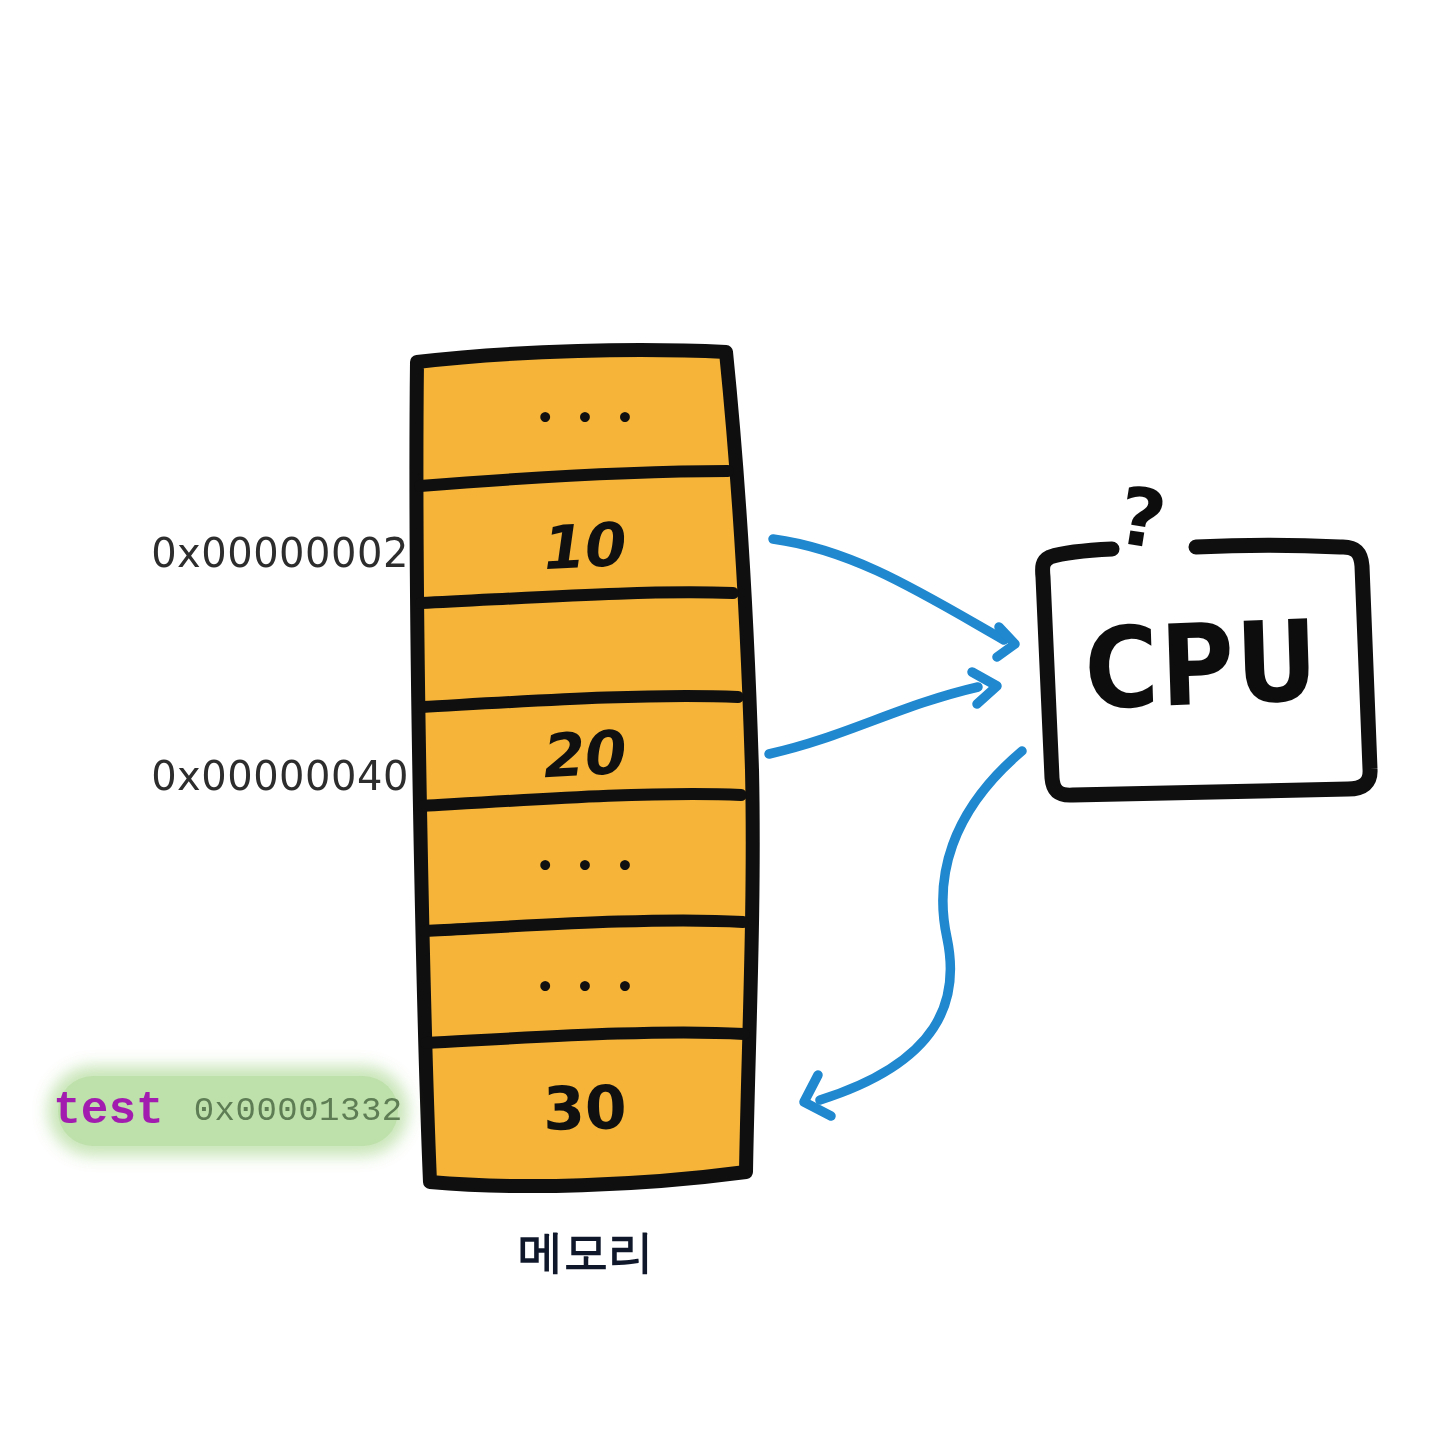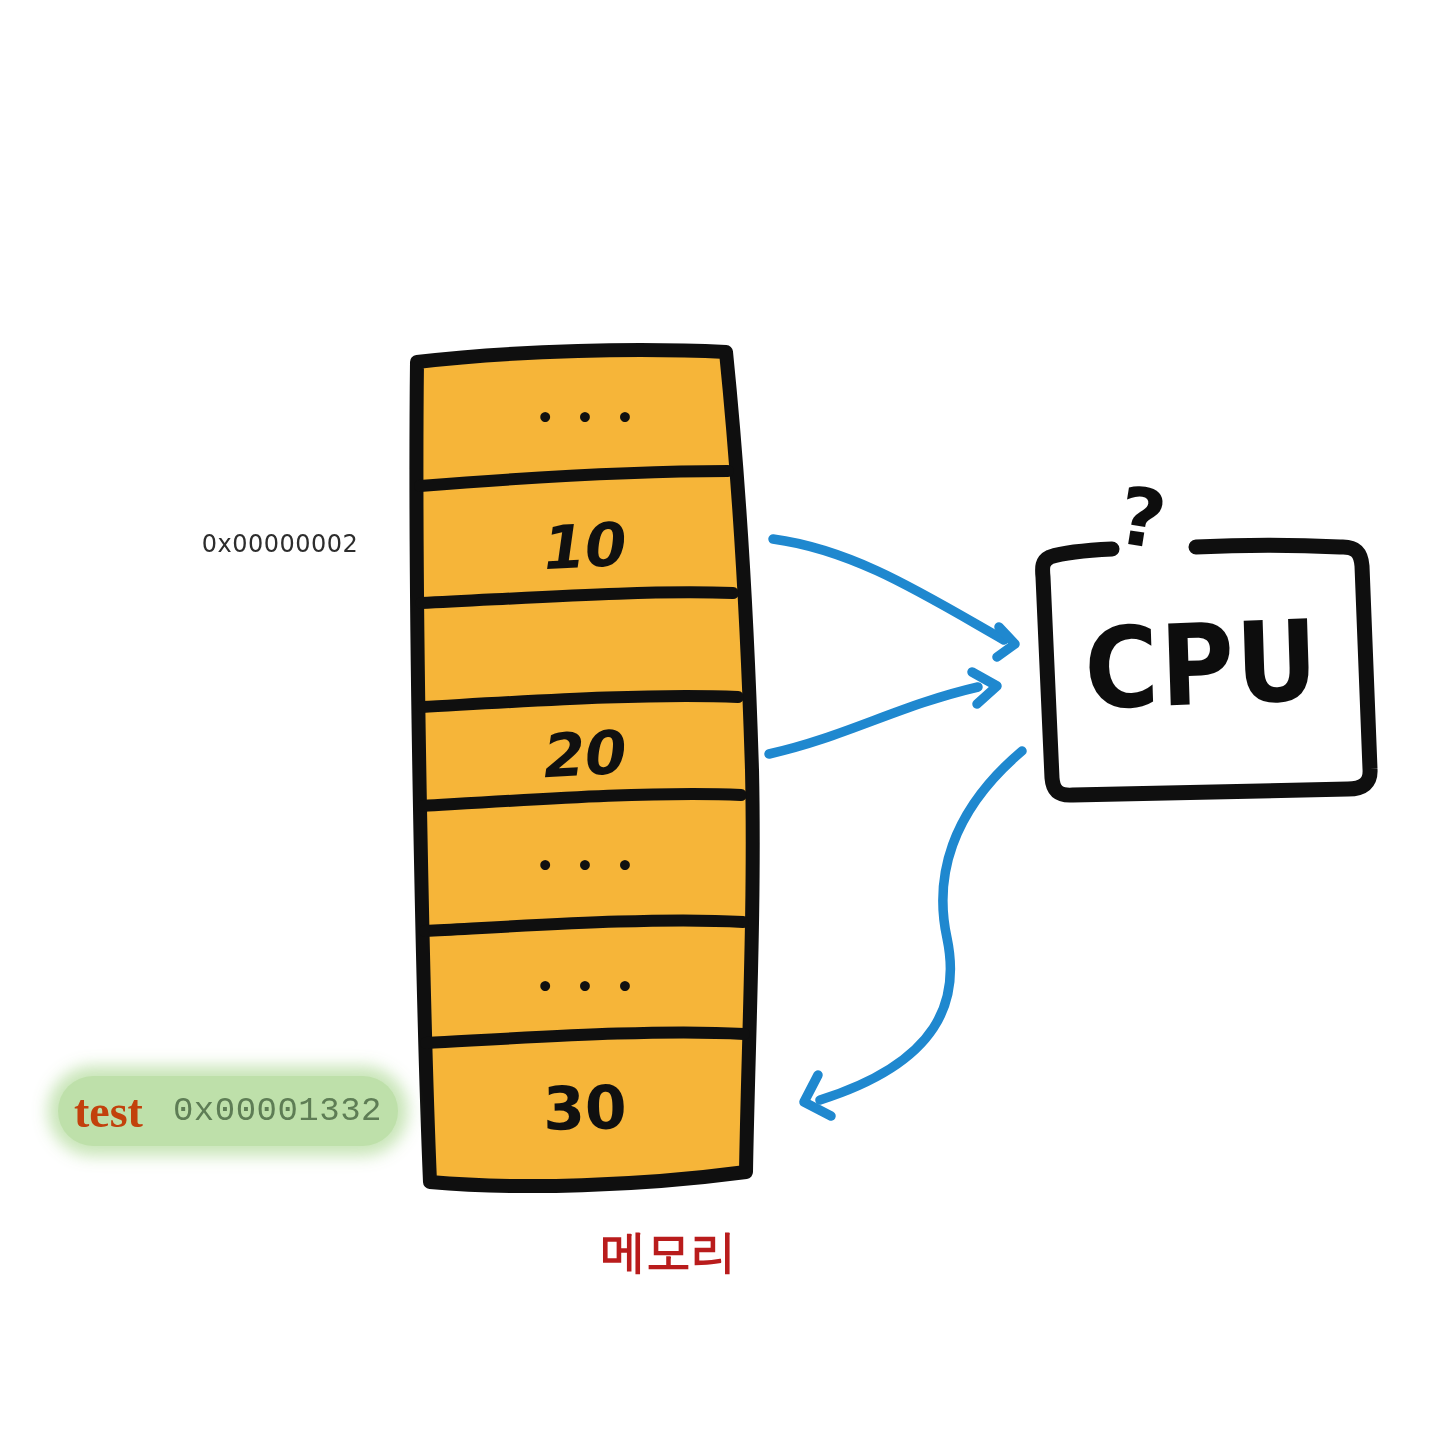--- a/index.html
+++ b/index.html
@@ -5,35 +5,35 @@
   html,body{margin:0;padding:0;background:#ffffff;}
   .canvas{
     position:relative;width:1440px;height:1440px;background:#ffffff;overflow:hidden;
     font-family:"Liberation Sans",sans-serif;
   }
   svg.layer{position:absolute;left:0;top:0;width:1440px;height:1440px;}
 
   
   .addr{
     position:absolute;width:300px;text-align:center;
-    font-family:"DejaVu Sans",sans-serif;font-size:24px;color:#2d2d2d;
+    font-family:"DejaVu Sans",sans-serif;font-size:40px;color:#2d2d2d;
     letter-spacing:.5px;white-space:nowrap;
   }
   #addr-0{left:130px;top:530px;}
   #addr-1{left:130px;top:753px;}
 
   
   .pill{
     position:absolute;left:58px;top:1076px;width:340px;height:70px;
     background:#bee0aa;border-radius:36px;
     box-shadow:0 0 16px 10px rgba(190,224,170,.85);
     display:flex;align-items:center;justify-content:center;gap:30px;
   }
   .pill .var-name{
-    font-family:Liberation Serif, serif;font-weight:800;font-size:46px;color:#c2410c;
+    font-family:Liberation Mono, monospace;font-weight:800;font-size:46px;color:#a21caf;
   }
   .pill .var-addr{
     font-family:Liberation Mono, monospace;font-size:34px;color:#5e7d55;letter-spacing:.5px;white-space:nowrap;
   }
 
   
   .cell{
     position:absolute;left:432px;width:306px;height:76px;
     display:flex;align-items:center;justify-content:center;color:#101010;
   }
@@ -49,22 +49,22 @@
   #cell-0{top:380px;}
   #cell-1{top:508px;}
   #cell-2{top:615px;}
   #cell-3{top:716px;}
   #cell-4{top:828px;}
   #cell-5{top:949px;}
   #cell-6{top:1070px;}
 
   
   .mem-label{
-    position:absolute;left:436px;top:1222px;width:300px;text-align:right;
-    font-size:45px;font-weight:700;color:#b91c1c;
+    position:absolute;left:436px;top:1222px;width:300px;text-align:center;
+    font-size:45px;font-weight:700;color:#0f172a;
   }
 
   
   .cpu-label{
     position:absolute;left:1062px;top:600px;width:280px;text-align:center;
     font-family:"DejaVu Sans",sans-serif;font-weight:bold;font-size:112px;color:#0d0d0d;
     transform:scaleX(.9) rotate(-2deg);letter-spacing:2px;
   }
   .qmark{
     position:absolute;left:1112px;top:472px;width:60px;text-align:center;
@@ -109,20 +109,21 @@
       <path d="M773,539 C855,550 925,595 1004,640"></path>
       <path d="M999,627 L1015,644 L997,657"></path>
       <path d="M769,754 C845,737 900,705 978,687"></path>
       <path d="M972,672 L997,686 L977,704"></path>
       <path d="M1022,751 C950,812 934,878 947,938 C960,1000 940,1062 820,1100"></path>
       <path d="M818,1075 L804,1102 L831,1116"></path>
     </g>
   </svg>
 
   <div class="addr" id="addr-0">0x00000002</div>
+  <div class="addr" id="addr-1">0x00000040</div>
 
   <div class="pill">
     <span class="var-name">test</span>
     <span class="var-addr">0x00001332</span>
   </div>
 
   <div class="cell dots" id="cell-0">•••</div>
   <div class="cell num" id="cell-1">10</div>
   <div class="cell" id="cell-2"></div>
   <div class="cell num" id="cell-3">20</div>

